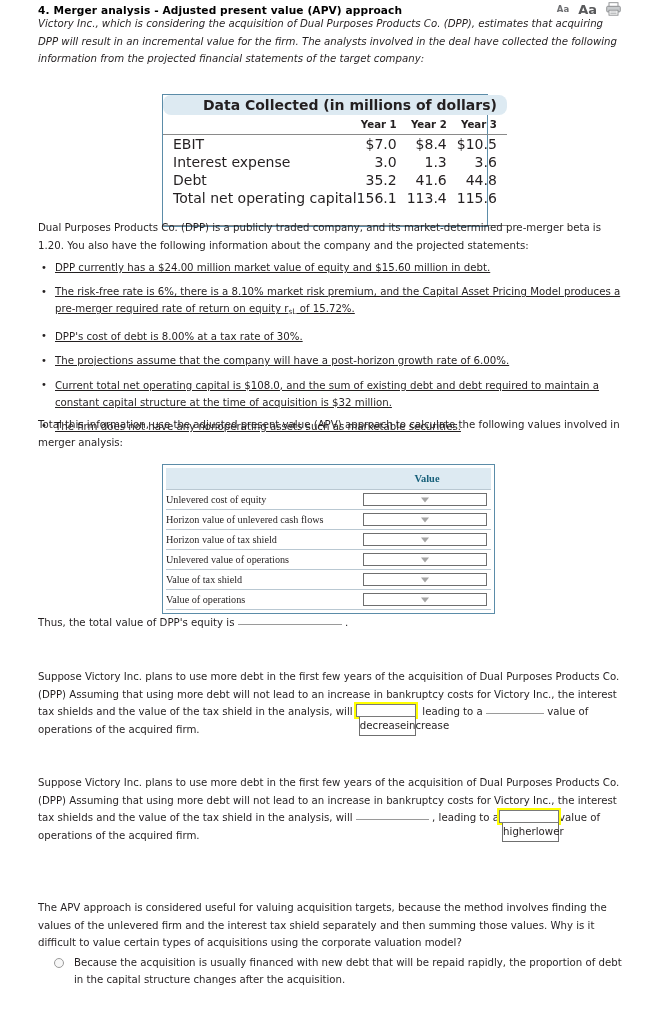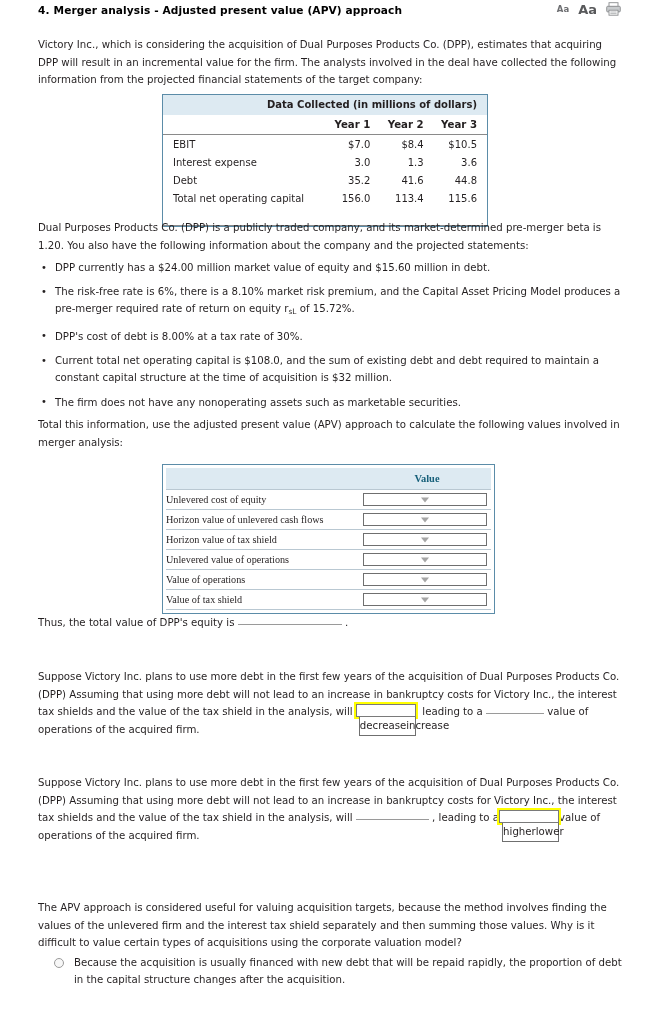--- a/index.html
+++ b/index.html
@@ -64,21 +64,21 @@
   }
   .icon-print svg { display: block; }
 
   
   .para {
     position: absolute;
     color: #231f20;
     font-size: 10.2px;
     line-height: 17.6px;
   }
-  .p-intro { left: 38px; top: 36px; width: 586px; }
+  .p-intro { left: 38px; top: 15px; width: 586px; font-style: italic; }
   .p-dual  { left: 38px; top: 219px; width: 586px; }
   .p-given { left: 38px; top: 416px; width: 586px; }
   .p-thus  { left: 38px; top: 614px; width: 586px; }
   .p-sup1  { left: 38px; top: 668px; width: 586px; }
   .p-sup2  { left: 38px; top: 774px; width: 586px; }
   .p-apv   { left: 38px; top: 899px; width: 586px; }
 
   
   .bullets {
     position: absolute;
@@ -87,20 +87,21 @@
     margin: 0;
     padding: 0;
     list-style: none;
   }
   .bullets li {
     position: relative;
     padding-left: 17px;
     margin-bottom: 7.4px;
     line-height: 17px;
     font-size: 10.2px;
+    text-decoration: underline;
   }
   .bullets li::before {
     content: "\2022";
     position: absolute;
     left: 3px;
     top: -0.5px;
     font-size: 10px;
     color: #231f20;
   }
   sub { font-size: 7.4px; vertical-align: -2px; }
@@ -137,21 +138,22 @@
     height: 19px;
     padding-right: 10px !important;
     border-bottom: 1.6px solid #8a8a8a;
   }
   .dt-head th.lbl { border-bottom: 1.6px solid #8a8a8a; }
   .dtable tbody td {
     height: 18px;
     color: #231f20;
     text-align: right;
     padding-right: 10px !important;
-    font-size: 10px;
+    font-size: 14px;
+    border-radius: 8px;
   }
   .dtable tbody td.lbl {
     text-align: left;
     padding-left: 10px !important;
     padding-right: 0 !important;
     white-space: nowrap;
   }
   .dtable tbody tr:last-child td { border-bottom: 1.6px solid #8a8a8a; }
   .dt-pad { height: 4px; }
 
@@ -338,37 +340,38 @@
           <td>3.6</td>
         </tr>
         <tr>
           <td class="lbl">Debt</td>
           <td>35.2</td>
           <td>41.6</td>
           <td>44.8</td>
         </tr>
         <tr>
           <td class="lbl">Total net operating capital</td>
-          <td>156.0</td>
+          <td>156.1</td>
           <td>113.4</td>
           <td>115.6</td>
         </tr>
         <tr>
             <td class="dt-pad" colspan="4"></td>
           </tr>
       </tbody>
     </table>
   </div>
 
   <div class="para p-dual">Dual Purposes Products Co. (DPP) is a publicly traded company, and its market-determined pre-merger beta is 1.20. You also have the following information about the company and the projected statements:</div>
 
   <ul class="bullets">
     <li><span>DPP currently has a $24.00 million market value of equity and $15.60 million in debt.</span></li>
     <li><span>The risk-free rate is 6%, there is a 8.10% market risk premium, and the Capital Asset Pricing Model produces a pre-merger required rate of return on equity r</span><sub>sL</sub><span> of 15.72%.</span></li>
     <li><span>DPP's cost of debt is 8.00% at a tax rate of 30%.</span></li>
+    <li><span>The projections assume that the company will have a post-horizon growth rate of 6.00%.</span></li>
     <li><span>Current total net operating capital is $108.0, and the sum of existing debt and debt required to maintain a constant capital structure at the time of acquisition is $32 million.</span></li>
     <li><span>The firm does not have any nonoperating assets such as marketable securities.</span></li>
   </ul>
 
   <div class="para p-given">Total this information, use the adjusted present value (APV) approach to calculate the following values involved in merger analysis:</div>
 
   <div class="vtable-wrap">
     <table class="vtable">
       <tbody>
           <tr>
@@ -401,29 +404,29 @@
       </tr>
       <tr>
         <td class="vt-label">Unlevered value of operations</td>
         <td class="vt-ctl">
           <span class="mini-select">
                 <span class="caret"></span>
               </span>
         </td>
       </tr>
       <tr>
+        <td class="vt-label">Value of tax shield</td>
+        <td class="vt-ctl">
+          <span class="mini-select">
+                <span class="caret"></span>
+              </span>
+        </td>
+      </tr>
+      <tr>
         <td class="vt-label">Value of operations</td>
-        <td class="vt-ctl">
-          <span class="mini-select">
-                <span class="caret"></span>
-              </span>
-        </td>
-      </tr>
-      <tr>
-        <td class="vt-label">Value of tax shield</td>
         <td class="vt-ctl">
           <span class="mini-select">
                 <span class="caret"></span>
               </span>
         </td>
       </tr>
     </tbody>
       </table>
   </div>
 

